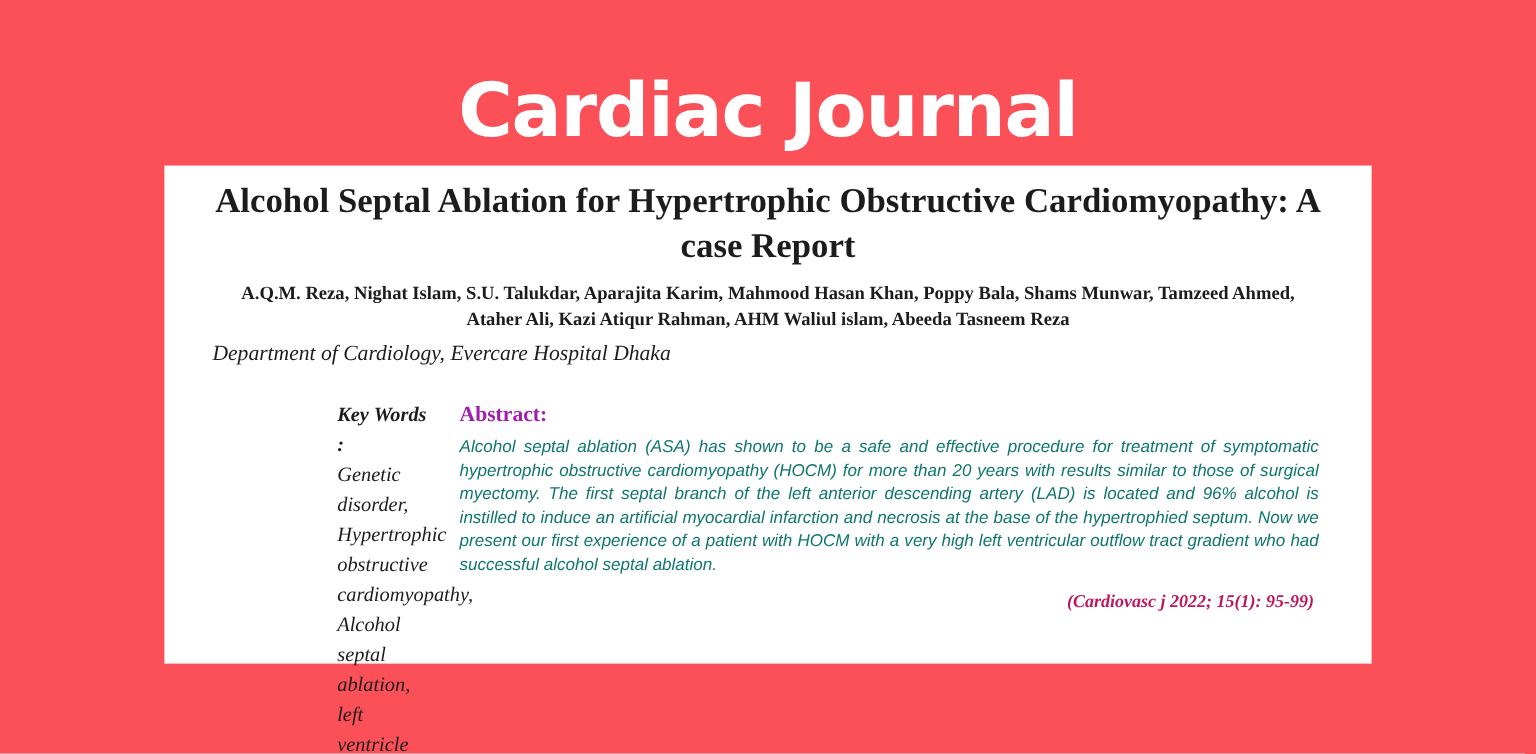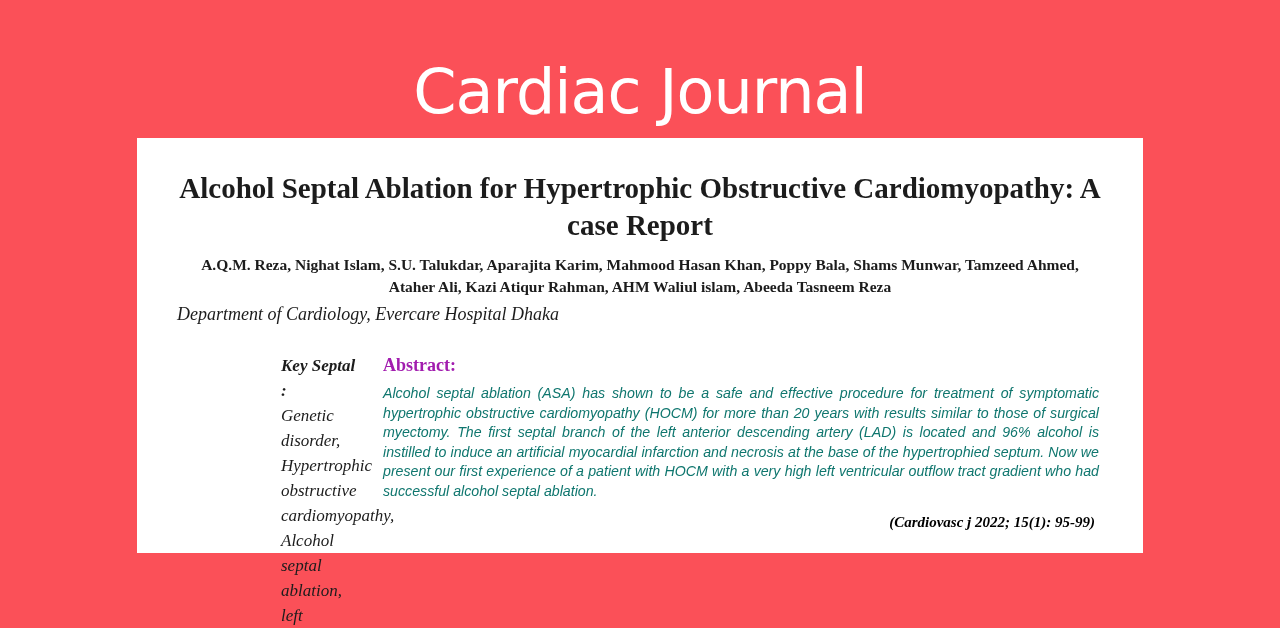--- a/index.html
+++ b/index.html
@@ -18,35 +18,35 @@
     width: 1280px;
     height: 628px;
   }
   .journal-title {
     position: absolute;
     top: 52px;
     left: 0;
     width: 1280px;
     text-align: center;
     font-family: "DejaVu Sans", sans-serif;
-    font-weight: normal;
+    font-weight: bold;
     font-size: 62px;
     line-height: 80px;
     letter-spacing: -1px;
     color: #ffffff;
   }
   .paper-card {
     position: absolute;
     top: 138px;
     left: 137px;
     width: 1006px;
     height: 415px;
     background: #ffffff;
     box-sizing: border-box;
-    padding: 28px 40px 10px 40px;
+    padding: 8px 40px 10px 40px;
   }
   .paper-title {
     text-align: center;
     font-family: "Liberation Serif", serif;
     font-weight: bold;
     font-size: 29px;
     line-height: 37px;
     color: #1c1c1c;
     margin: 4px 0 10px 0;
   }
@@ -113,21 +113,21 @@
     text-align: justify;
     color: #0f766e;
   }
   .citation {
     margin-top: 13px;
     text-align: right;
     font-family: "Liberation Serif", serif;
     font-weight: bold;
     font-style: italic;
     font-size: 15px;
-    color: #000000;
+    color: #be185d;
     padding-right: 4px;
   }
 </style>
 </head>
 <body>
 
 <div class="page">
 
   <div class="journal-title">Cardiac Journal</div>
 
@@ -135,21 +135,21 @@
 
     <div class="paper-title">Alcohol Septal Ablation for Hypertrophic Obstructive Cardiomyopathy: A case Report</div>
 
     <div class="authors">A.Q.M. Reza, Nighat Islam, S.U. Talukdar, Aparajita Karim, Mahmood Hasan Khan, Poppy Bala, Shams Munwar, Tamzeed Ahmed, Ataher Ali, Kazi Atiqur Rahman, AHM Waliul islam, Abeeda Tasneem Reza</div>
 
     <div class="affiliation">Department of Cardiology, Evercare Hospital Dhaka</div>
 
     <div class="body-area">
 
       <div class="keywords-col">
-        <div class="kw-heading">Key Septal :</div>
+        <div class="kw-heading">Key Words :</div>
         <div class="kw-list">Genetic disorder, Hypertrophic obstructive cardiomyopathy, Alcohol septal ablation, left ventricle</div>
       </div>
 
       <div class="abstract-col">
         <div class="abstract-heading">Abstract:</div>
         <div class="abstract-text">Alcohol septal ablation (ASA) has shown to be a safe and effective procedure for treatment of symptomatic hypertrophic obstructive cardiomyopathy (HOCM) for more than 20 years with results similar to those of surgical myectomy. The first septal branch of the left anterior descending artery (LAD) is located and 96% alcohol is instilled to induce an artificial myocardial infarction and necrosis at the base of the hypertrophied septum. Now we present our first experience of a patient with HOCM with a very high left ventricular outflow tract gradient who had successful alcohol septal ablation.</div>
         <div class="citation">(Cardiovasc j 2022; 15(1): 95-99)</div>
       </div>
 
     </div>

